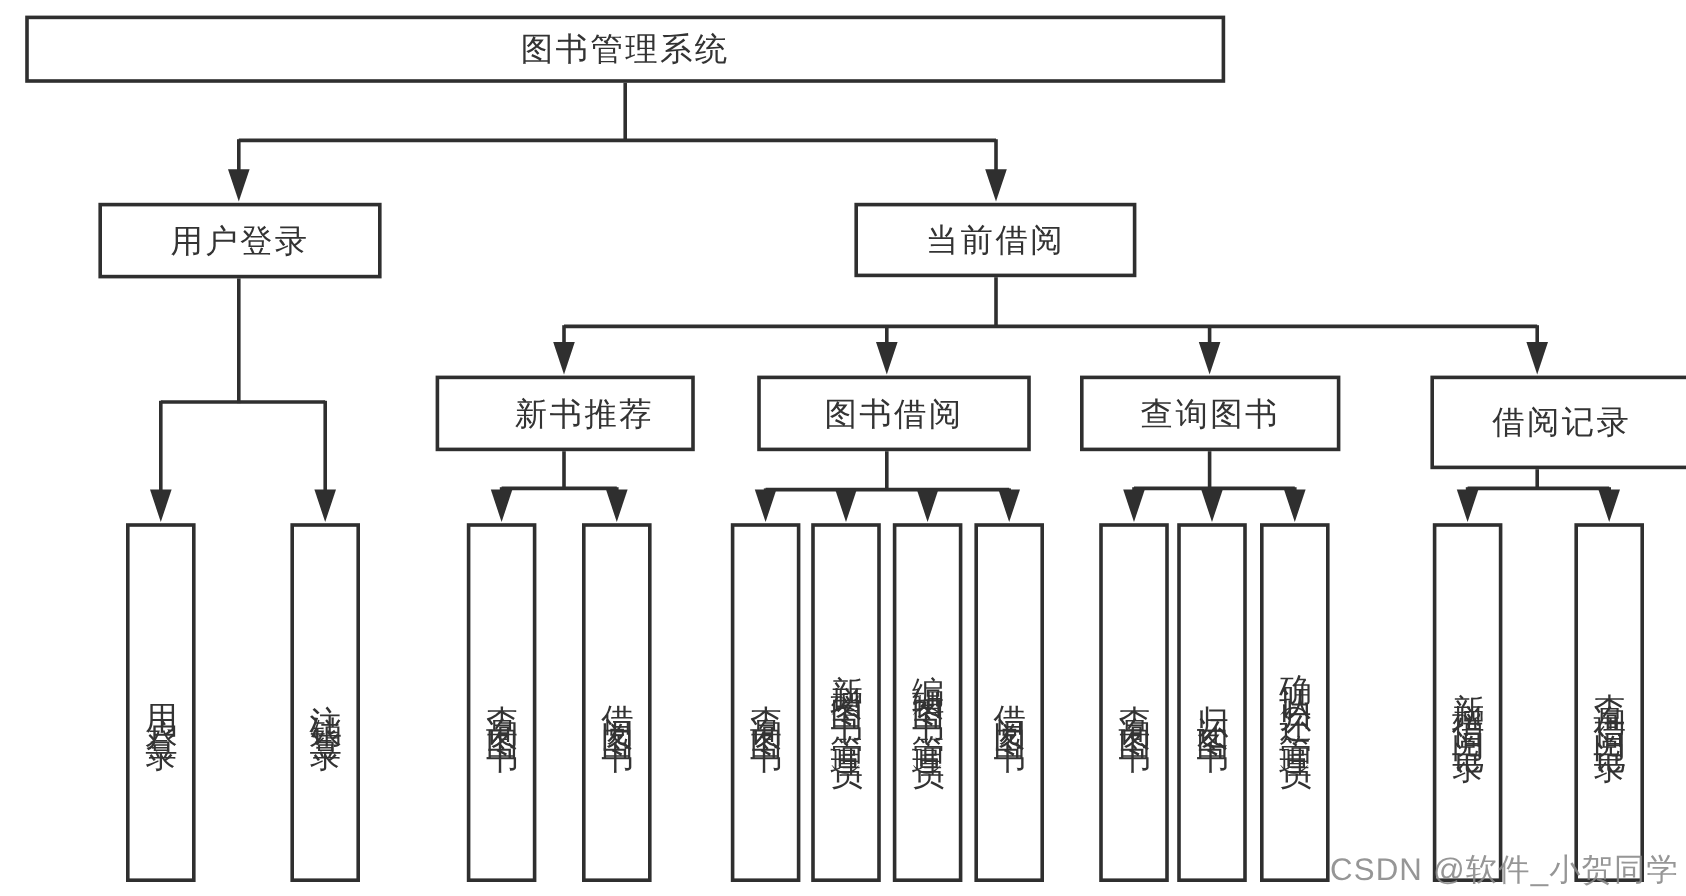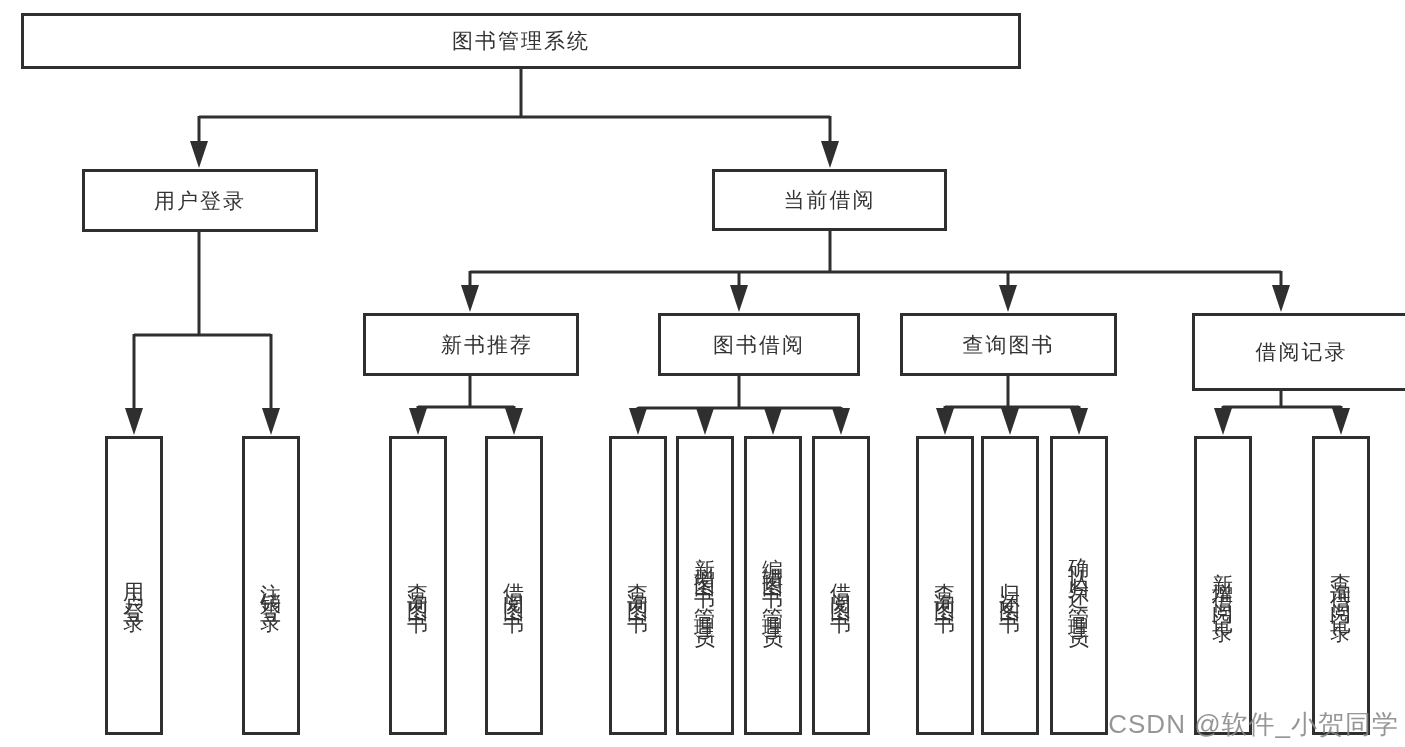--- a/index.html
+++ b/index.html
@@ -20,36 +20,36 @@
   .connectors polygon { fill: #2f2f2f; }
   .box {
     position: absolute;
     box-sizing: border-box;
     background: #ffffff;
     border: 3px solid #2f2f2f;
     display: flex;
     align-items: center;
     justify-content: center;
     color: #333333;
-    font-size: 21px;
+    font-size: 27px;
     letter-spacing: 2px;
     text-align: center;
   }
   .leaf {
     writing-mode: vertical-rl;
     letter-spacing: 10px;
     padding: 6px 0;
     line-height: 1;
   }
   
   .n-root { left: 21px;   top: 13px;  width: 1000px; height: 56px; }
   .n-2a   { left: 82px;   top: 169px; width: 236px;  height: 63px; }
   .n-2b   { left: 712px;  top: 169px; width: 235px;  height: 62px; }
   .n-3a   { left: 363px;  top: 313px; width: 216px;  height: 63px; padding-left: 32px; }
-  .n-3b   { left: 631px;  top: 313px; width: 202px;  height: 63px; margin-left: 27px; }
+  .n-3b   { left: 631px;  top: 313px; width: 228px;  height: 63px; }
   .n-3c   { left: 900px;  top: 313px; width: 217px;  height: 63px; }
   .n-3d   { left: 1172px; top: 313px; width: 219px;  height: 78px; margin-left: 20px; }
   .leaf   { top: 436px; width: 58px; height: 299px; }
   .lf-a1 { left: 105px; }  .lf-a2 { left: 242px; }
   .lf-b1 { left: 389px; }  .lf-b2 { left: 485px; }
   .lf-c1 { left: 609px; }  .lf-c2 { left: 676px; }
   .lf-c3 { left: 744px; }  .lf-c4 { left: 812px; }
   .lf-d1 { left: 916px; }  .lf-d2 { left: 981px; }
   .lf-d3 { left: 1050px; }
   .lf-e1 { left: 1194px; } .lf-e2 { left: 1312px; }

